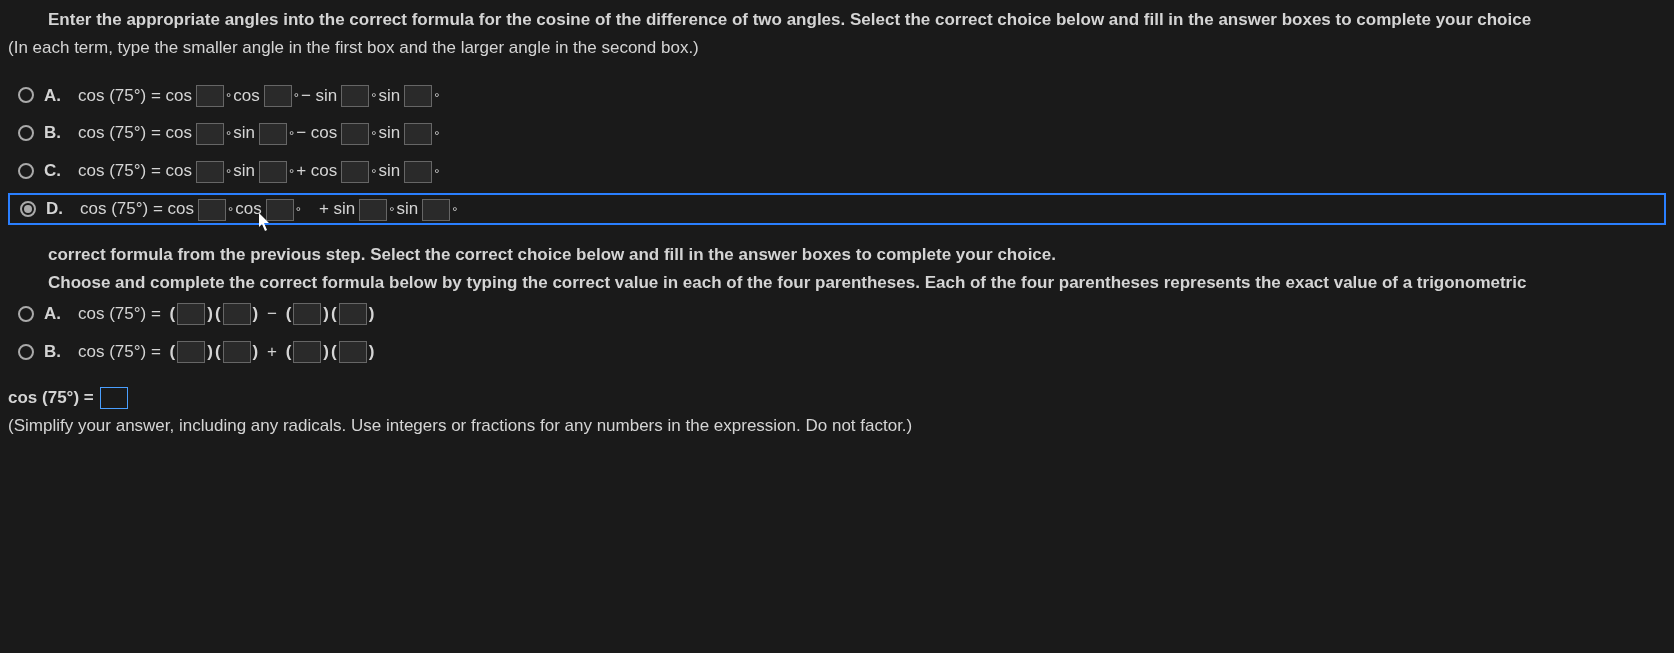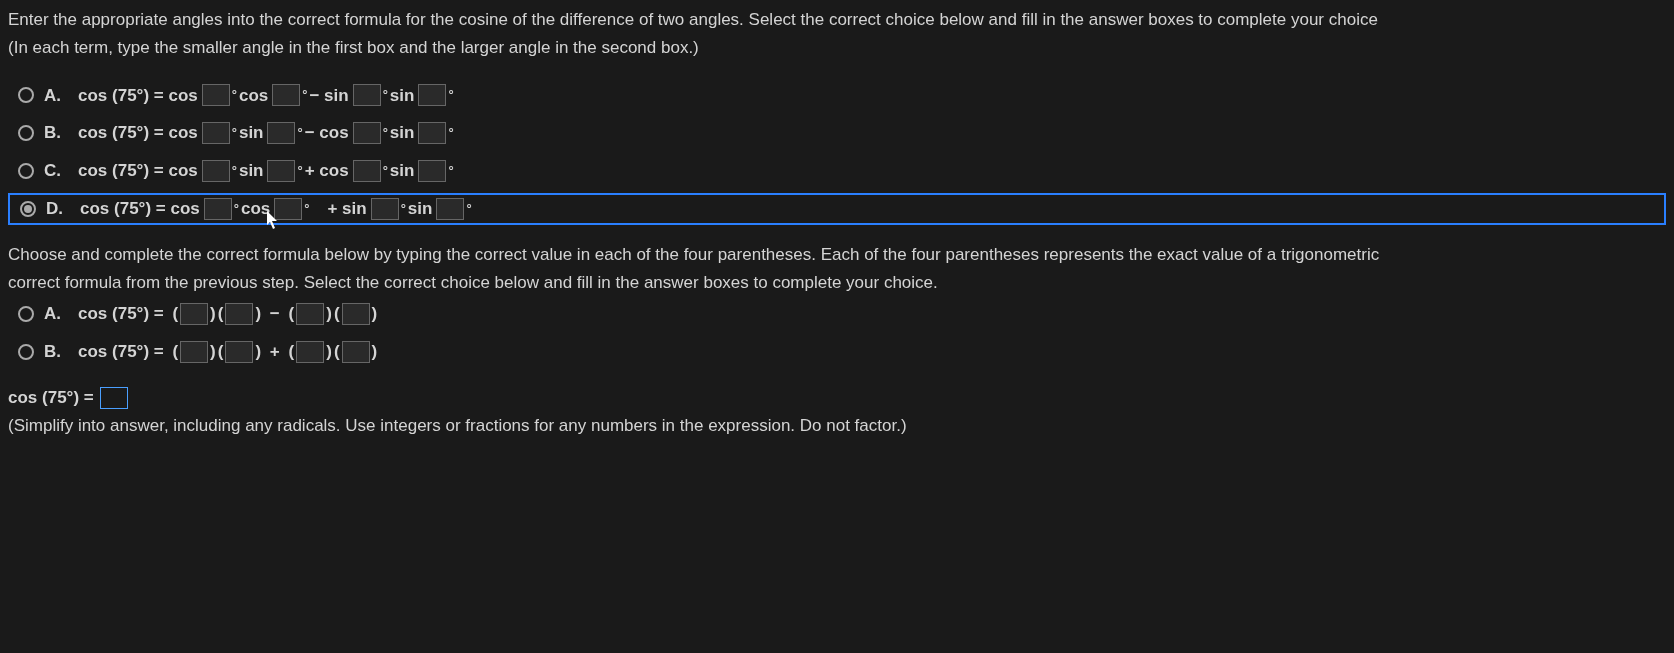--- a/index.html
+++ b/index.html
@@ -6,22 +6,23 @@
     body {
       background: #1a1a1a;
       color: #d4d4d4;
       font-family: Arial, sans-serif;
       font-size: 17px;
       padding: 8px;
       width: 1674px;
       line-height: 1.4;
     }
     .instruction {
-      font-weight: normal;
+      font-weight: bold;
       margin-bottom: 4px;
+      margin-left: 40px;
     }
     .sub-instruction {
       font-weight: normal;
       margin-bottom: 20px;
     }
     .option-group {
       margin-bottom: 12px;
     }
     .option {
       display: flex;
@@ -53,23 +54,23 @@
       top: 50%;
       left: 50%;
       transform: translate(-50%, -50%);
     }
     .option-label {
       font-weight: bold;
       margin-right: 12px;
       min-width: 22px;
     }
     .formula {
-      font-weight: bold;
+      font-weight: normal;
       display: flex;
-      align-items: center;
+      align-items: flex-end;
       gap: 2px;
     }
     .input-box {
       display: inline-block;
       width: 28px;
       height: 22px;
       background: #2a2a2a;
       border: 1px solid #666;
       margin: 0 2px;
       vertical-align: middle;
@@ -198,22 +199,22 @@
         <span class="deg">°</span>
       <span>sin</span>
       <span class="input-box"></span>
         <span class="deg">°</span>
     </span>
   </div>
 
 </div>
 
 <div class="section-break">
+  <div class="instruction">correct formula from the previous step. Select the correct choice below and fill in the answer boxes to complete your choice.</div>
   <div class="instruction">Choose and complete the correct formula below by typing the correct value in each of the four parentheses. Each of the four parentheses represents the exact value of a trigonometric</div>
-  <div class="instruction">correct formula from the previous step. Select the correct choice below and fill in the answer boxes to complete your choice.</div>
 </div>
 
 <div class="option-group">
 
   <div class="option">
     <span class="radio"></span>
     <span class="option-label">A.</span>
     <span class="formula">
       <span>cos (75°) =</span>&nbsp;
       <span class="paren-box">
@@ -252,13 +253,13 @@
         </span>
     </span>
   </div>
 
 </div>
 
 <div class="final-answer">
   <span>cos (75°) =</span>
   <span class="final-box"></span>
 </div>
-<div class="simplify-note">(Simplify into answer, including any radicals. Use integers or fractions for any numbers in the expression. Do not factor.)</div>
+<div class="simplify-note">(Simplify your answer, including any radicals. Use integers or fractions for any numbers in the expression. Do not factor.)</div>
 
 </body></html>

